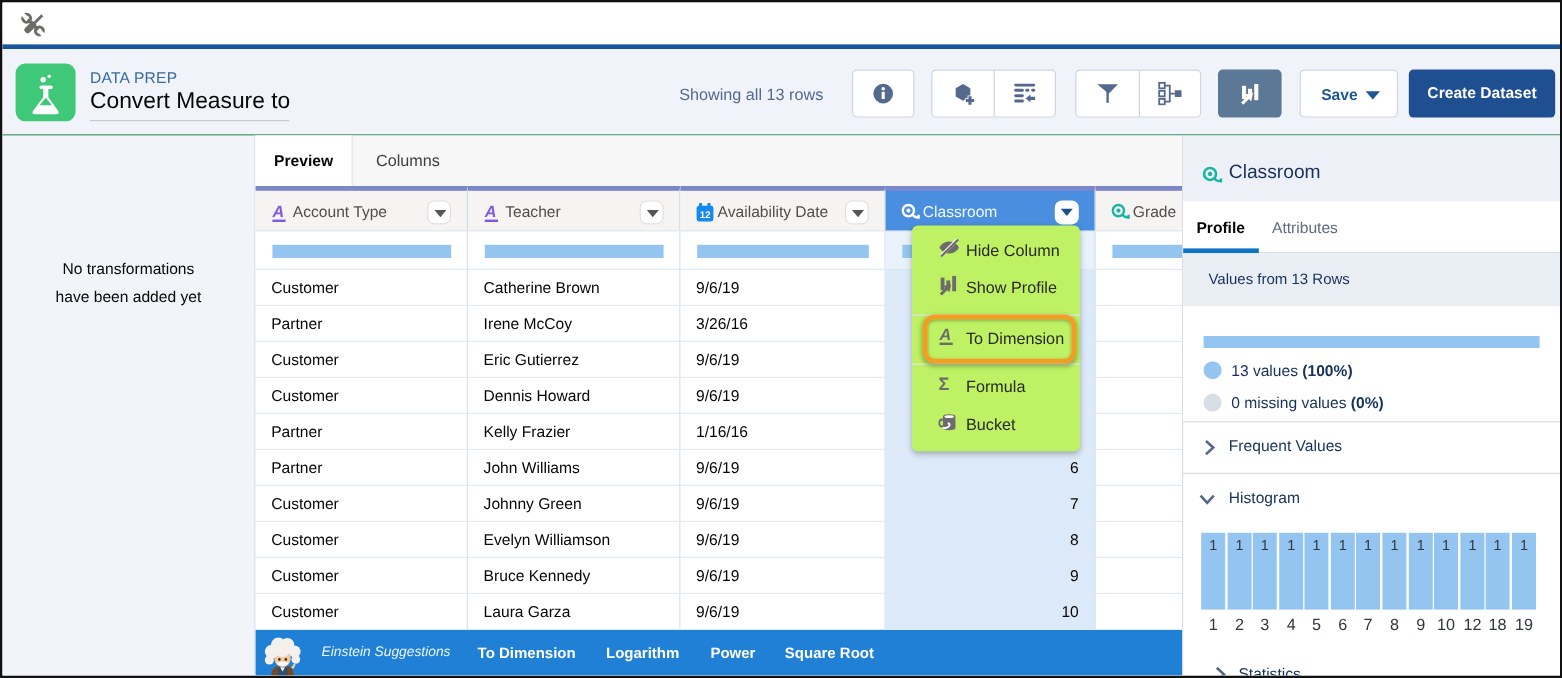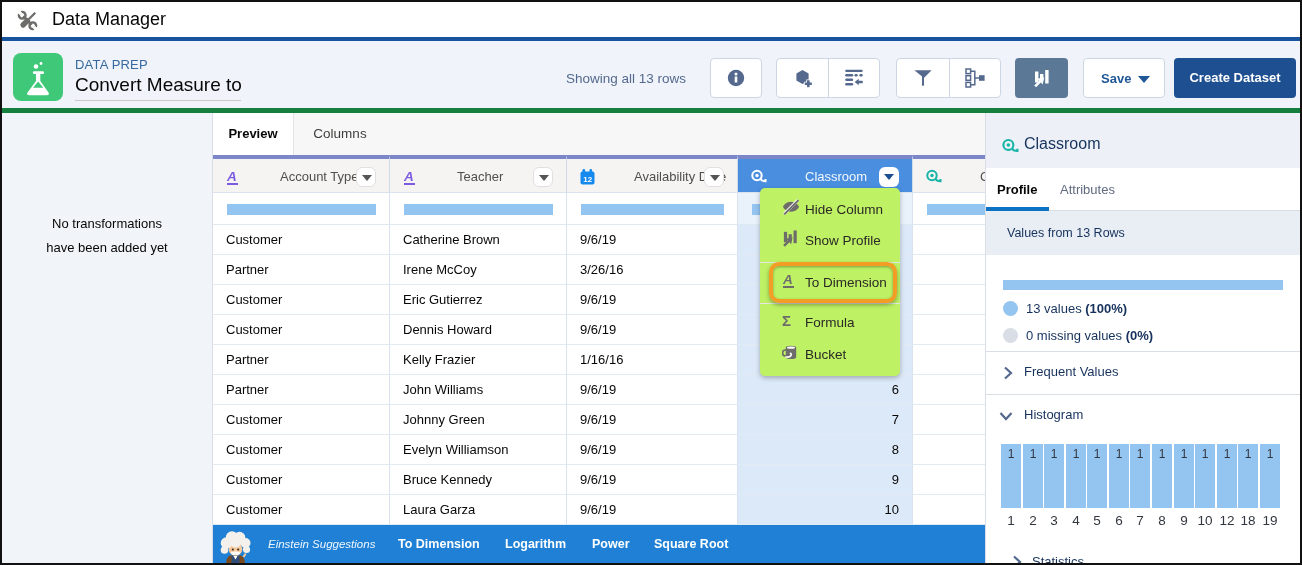--- a/index.html
+++ b/index.html
@@ -10,21 +10,21 @@
 
   
   #topnav { left:0; top:0; width:1298px; height:35px; background:#fff; }
   #dmtitle { left:50px; top:0; height:35px; line-height:35px; font-size:18px; color:#080707; }
   #tab1 { left:190px; top:0; width:210px; height:35px; background:#f2f4fa; border-top:4px solid #1461b0; border-left:1px solid #e4e7ee; border-right:1px solid #e4e7ee; }
   #tab1 .txt { position:absolute; left:11px; top:8px; font-size:13.5px; color:#303a4a; }
   #tab1 .x { position:absolute; left:184px; top:8px; font-size:13px; color:#5c5c5c; }
   #blueline { left:0; top:35px; width:1298px; height:4px; background:#17549d; }
 
   
-  #phead { left:0; top:39px; width:1298px; height:72px; background:#f0f4fa; border-bottom:5px solid #15803d; }
+  #phead { left:0; top:39px; width:1298px; height:72px; background:#f0f4fa; border-bottom:1px solid #15803d; }
   #gtile { left:11px; top:12px; width:50px; height:48px; background:#3ec878; border-radius:8px; }
   #dataprep { left:73px; top:16px; font-size:13px; color:#36699f; letter-spacing:0.2px; }
   #ptitle { left:73px; top:33px; font-size:19px; color:#080707; }
   #punderline { left:73px; top:59px; width:166px; height:1px; background:#c9c9c9; }
   #showing { left:564px; top:30px; font-size:13.5px; color:#54698d; }
   .btn { position:absolute; top:17px; height:40px; background:#fff; border:1px solid #cdd6e3; border-radius:4px;font-weight:bold; }
   .btn .ic { position:absolute; left:50%; top:50%; transform:translate(-50%,-50%); }
   #btninfo { left:708px; width:52px; }
   #btng2 { left:774px; width:104px; }
   #btng3 { left:894px; width:105px; }
@@ -44,21 +44,21 @@
 
   #tablearea { left:211px; top:111px; width:772px; height:450px; background:#fff; }
 
   
   #ptabs { left:0; top:0; width:772px; height:42px; background:#f7f7f7; }
   #ptabs .t1 { position:absolute; left:0; top:0; width:81px; height:42px; background:#fff; border-right:1px solid #e4e4e7; font-weight:bold; font-size:13px; color:#080707; text-align:center; line-height:42px; }
   #ptabs .t2 { position:absolute; left:81px; top:0; width:92px; height:42px; font-size:13.5px; color:#3e3e3c; text-align:center; line-height:42px; }
 
   
   .th { position:absolute; top:42px; height:38px; border-top:4px solid #7b87c9; background:#f5f4f3; border-right:1px solid #cfdbe9; border-bottom:1px solid #d9e3ef; }
-  .th .nm { position:absolute; left:31px; top:10px; font-size:13px; color:#514f4d; white-space:nowrap;margin-left:36px; }
+  .th .nm { position:absolute; left:31px; top:10px; font-size:13px; color:#514f4d; white-space:nowrap; }
   .th .ico { position:absolute; left:13px; top:10px; }
   .th .dd { position:absolute; right:13px; top:8px; width:20px; height:20px; background:#fff; border:1px solid #e0e0e3; border-radius:6px; }
   .th .dd:after { content:""; position:absolute; left:5px; top:7px; border-left:5px solid transparent; border-right:5px solid transparent; border-top:6px solid #555; }
   .th.sel { background:#4a8edf; }
   .th.sel .nm { color:#f2f7fd; }
   .th.sel .dd { border:none; }
   .th.sel .dd:after { border-top-color:#1b4f8f; }
 
   
   #qrow { left:0; top:80px; width:772px; height:32px; background:#fff; }
@@ -105,21 +105,20 @@
   .hbar { position:absolute; top:49px; height:64px; background:#94c5f0; font-size:12px; color:#32373f; text-align:center; }
   .hbar span { position:relative; top:3px; }
   .hlbl { position:absolute; top:118px; font-size:13.5px; color:#32373f; text-align:center; }
   #stat { position:absolute; left:0; top:441px; width:314px; height:20px; }
 </style>
 </head>
 <body>
 <div id="root">
 
   <div class="abs" id="topnav"></div>
-  <div class="abs" id="dmtitle">Data Manager</div>
   <svg class="abs" style="left:13px;top:7px" width="25" height="23" viewBox="0 0 24 22">
     <g transform="rotate(-45 12 11)">
       <circle cx="12" cy="3.8" r="3.2" stroke="#6d6c69" stroke-width="2.3" fill="none"></circle>
       <rect x="10.4" y="-1.5" width="3.2" height="3.6" fill="#fff"></rect>
       <circle cx="12" cy="18.2" r="3.2" stroke="#6d6c69" stroke-width="2.3" fill="none"></circle>
       <rect x="10.4" y="19.9" width="3.2" height="3.6" fill="#fff"></rect>
       <rect x="10.7" y="5.2" width="2.6" height="11.6" fill="#6d6c69"></rect>
     </g>
     <g transform="rotate(45 12 11)" fill="#6d6c69">
       <rect x="10.9" y="0.5" width="2.2" height="8.5"></rect>

